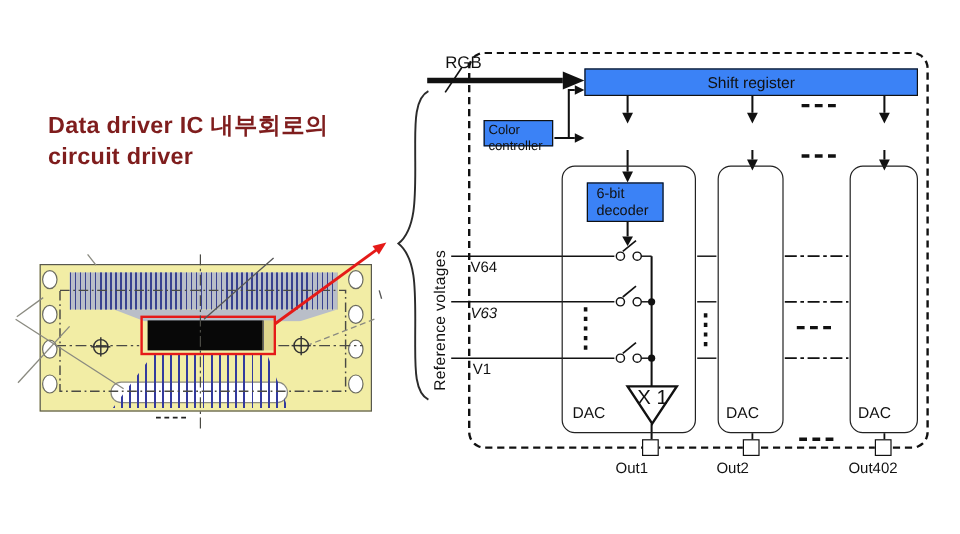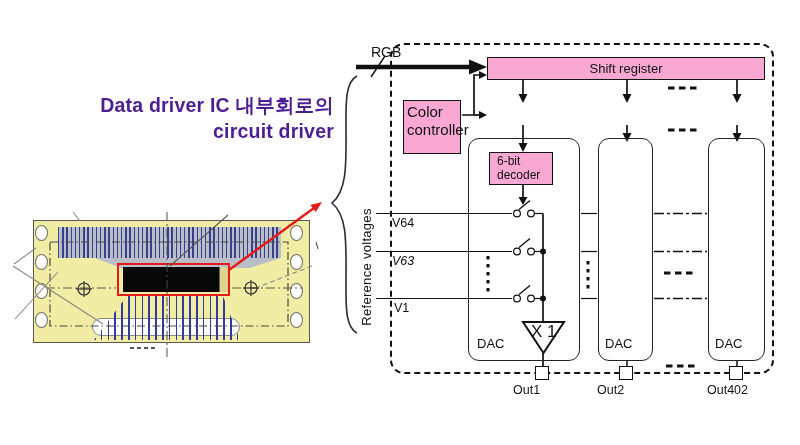--- a/index.html
+++ b/index.html
@@ -1,42 +1,42 @@
 <!DOCTYPE html>
 <html><head>
 <meta charset="utf-8">
 <style>
   html,body{margin:0;padding:0;background:#fff;}
   .stage{position:relative;width:800px;height:445px;background:#ffffff;overflow:hidden;
          font-family:"Liberation Sans","DejaVu Sans",sans-serif;color:#15151f;}
   .abs{position:absolute;}
   
-  .caption{left:40px;top:92px;width:294px;text-align:right;font-size:19.5px;font-weight:600;
-           line-height:26px;color:#4c1d95;letter-spacing:.2px;}
+  .caption{left:40px;top:92px;width:294px;text-align:left;font-size:19.5px;font-weight:600;
+           line-height:26px;color:#7f1d1d;letter-spacing:.2px;}
   
   .film{left:33px;top:220px;width:277px;height:123px;background:#f2eda5;border:1.5px solid #58584e;box-sizing:border-box;}
   .hole{width:13px;height:16px;border-radius:50%;background:#fff;border:1.4px solid #6b6b60;box-sizing:border-box;}
   .band{left:58px;top:227px;width:223px;height:31px;background-color:#b9bec8;
         background-image:repeating-linear-gradient(90deg,#39418f 0 1.4px,rgba(0,0,0,0) 1.4px 4.2px);}
   .band-tri{left:95px;top:258px;width:186px;height:10px;background:#b9bec8;
             clip-path:polygon(0 0,100% 0,83% 100%,14% 100%);}
   .acf{left:92px;top:318px;width:148px;height:18px;background:#fff;border:1px solid #8a8a80;border-radius:9px;box-sizing:border-box;}
   .fan{left:94px;top:295px;width:146px;height:49px;
        background-image:repeating-linear-gradient(90deg,#333a9e 0 1.6px,rgba(0,0,0,0) 1.6px 6.8px);
        clip-path:polygon(23% 0,88% 0,100% 92%,0 92%);}
   .chip{left:123px;top:267px;width:96px;height:25px;background:#080808;}
   .chip-end{left:219px;top:267px;width:9px;height:25px;background:#ddd58e;border-left:1px solid #666;box-sizing:border-box;}
   .red-box{left:117px;top:263px;width:113px;height:33px;border:2.2px solid #e51a18;box-sizing:border-box;}
   
   .dash-box{left:390px;top:43px;width:384px;height:331px;border:2.6px dashed #111;border-radius:14px;box-sizing:border-box;}
-  .cbox{border:1.6px solid #111;background:#f9a8d4;box-sizing:border-box;display:flex;align-items:center;justify-content:center;
+  .cbox{border:1.6px solid #111;background:#3b82f6;box-sizing:border-box;display:flex;align-items:center;justify-content:center;
         font-size:13px;color:#111;}
   .sr{left:487px;top:57px;width:278px;height:23px;}
   .latch{left:487px;top:103px;width:278px;height:22px;}
-  .cc{left:403px;top:100px;width:58px;height:54px;font-size:15px;line-height:1.18;justify-content:flex-start;
+  .cc{left:403px;top:100px;width:58px;height:22px;font-size:11px;line-height:1.18;justify-content:flex-start;
       align-items:flex-start;padding:2px 0 0 3px;border-width:1.4px;}
   .dec{left:489px;top:152px;width:64px;height:33px;font-size:12px;line-height:1.2;justify-content:flex-start;
        align-items:flex-start;padding:1px 0 12px 7px;border-width:1.4px;}
   .dacbox{border:1.4px solid #222;border-radius:11px;background:transparent;box-sizing:border-box;}
   .dac1{left:468px;top:138px;width:112px;height:223px;}
   .dac2{left:598px;top:138px;width:55px;height:223px;}
   .dac3{left:708px;top:138px;width:57px;height:223px;}
   .lbl{font-size:12.5px;color:#111;white-space:nowrap;}
   .dac-lbl{font-size:13px;}
   .pad{width:12px;height:12px;background:#fff;border:1.9px solid #111;box-sizing:content-box;}

